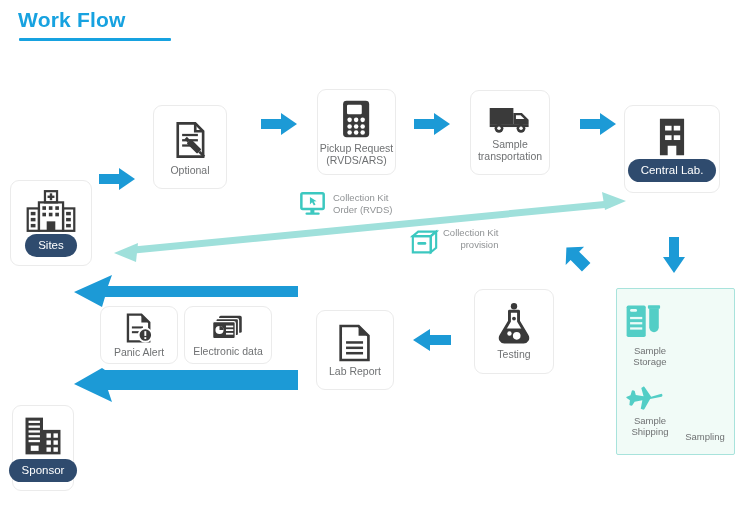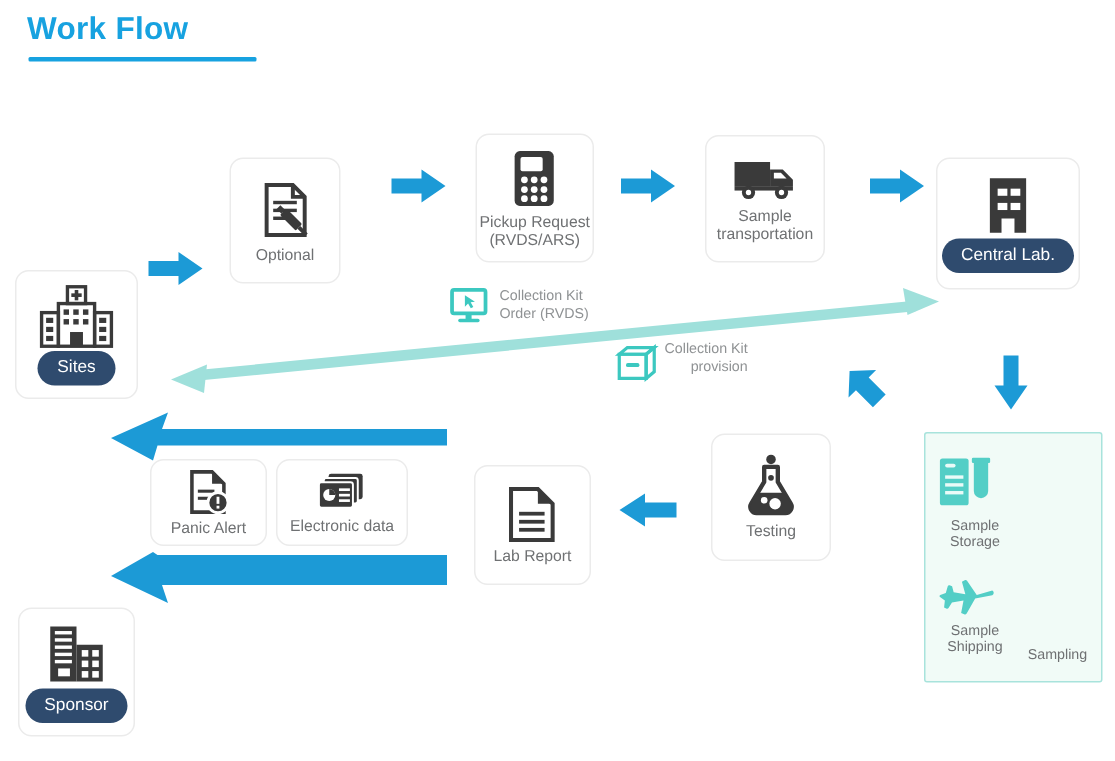--- a/index.html
+++ b/index.html
@@ -334,21 +334,21 @@
   </div>
 
   <svg class="abs" style="left:70px;top:275px;" width="228" height="32" viewBox="0 0 228 32">
     <path d="M228 11 h-190 l4 -11 l-38 17 l28 15 l3 -10 h193 Z" fill="#1C9AD6"></path>
   </svg>
 
   <svg class="abs" style="left:70px;top:368px;" width="228" height="34" viewBox="0 0 228 34">
     <path d="M228 2 h-193 l-3 -2 l-28 16 l38 18 l-4 -12 h190 Z" fill="#1C9AD6"></path>
   </svg>
 
-  <div class="abs card node" style="left:12px;top:405px;width:78px;height:86px;">
+  <div class="abs card node" style="left:12px;top:405px;width:62px;height:86px;">
     <span class="glyph">
       <svg width="46" height="42" viewBox="0 0 52 48">
         <path d="M6 3 h20 v42 h-20 Z" fill="#3A3A3A"></path>
         <path d="M26 17 h20 v28 h-20 Z" fill="#3A3A3A"></path>
         <g fill="#ffffff">
           <rect x="9.5" y="6.5" width="13" height="2.6"></rect>
           <rect x="9.5" y="12" width="13" height="2.6"></rect>
           <rect x="9.5" y="17.5" width="13" height="2.6"></rect>
           <rect x="9.5" y="23" width="13" height="2.6"></rect>
           <rect x="9.5" y="28.5" width="13" height="2.6"></rect>

